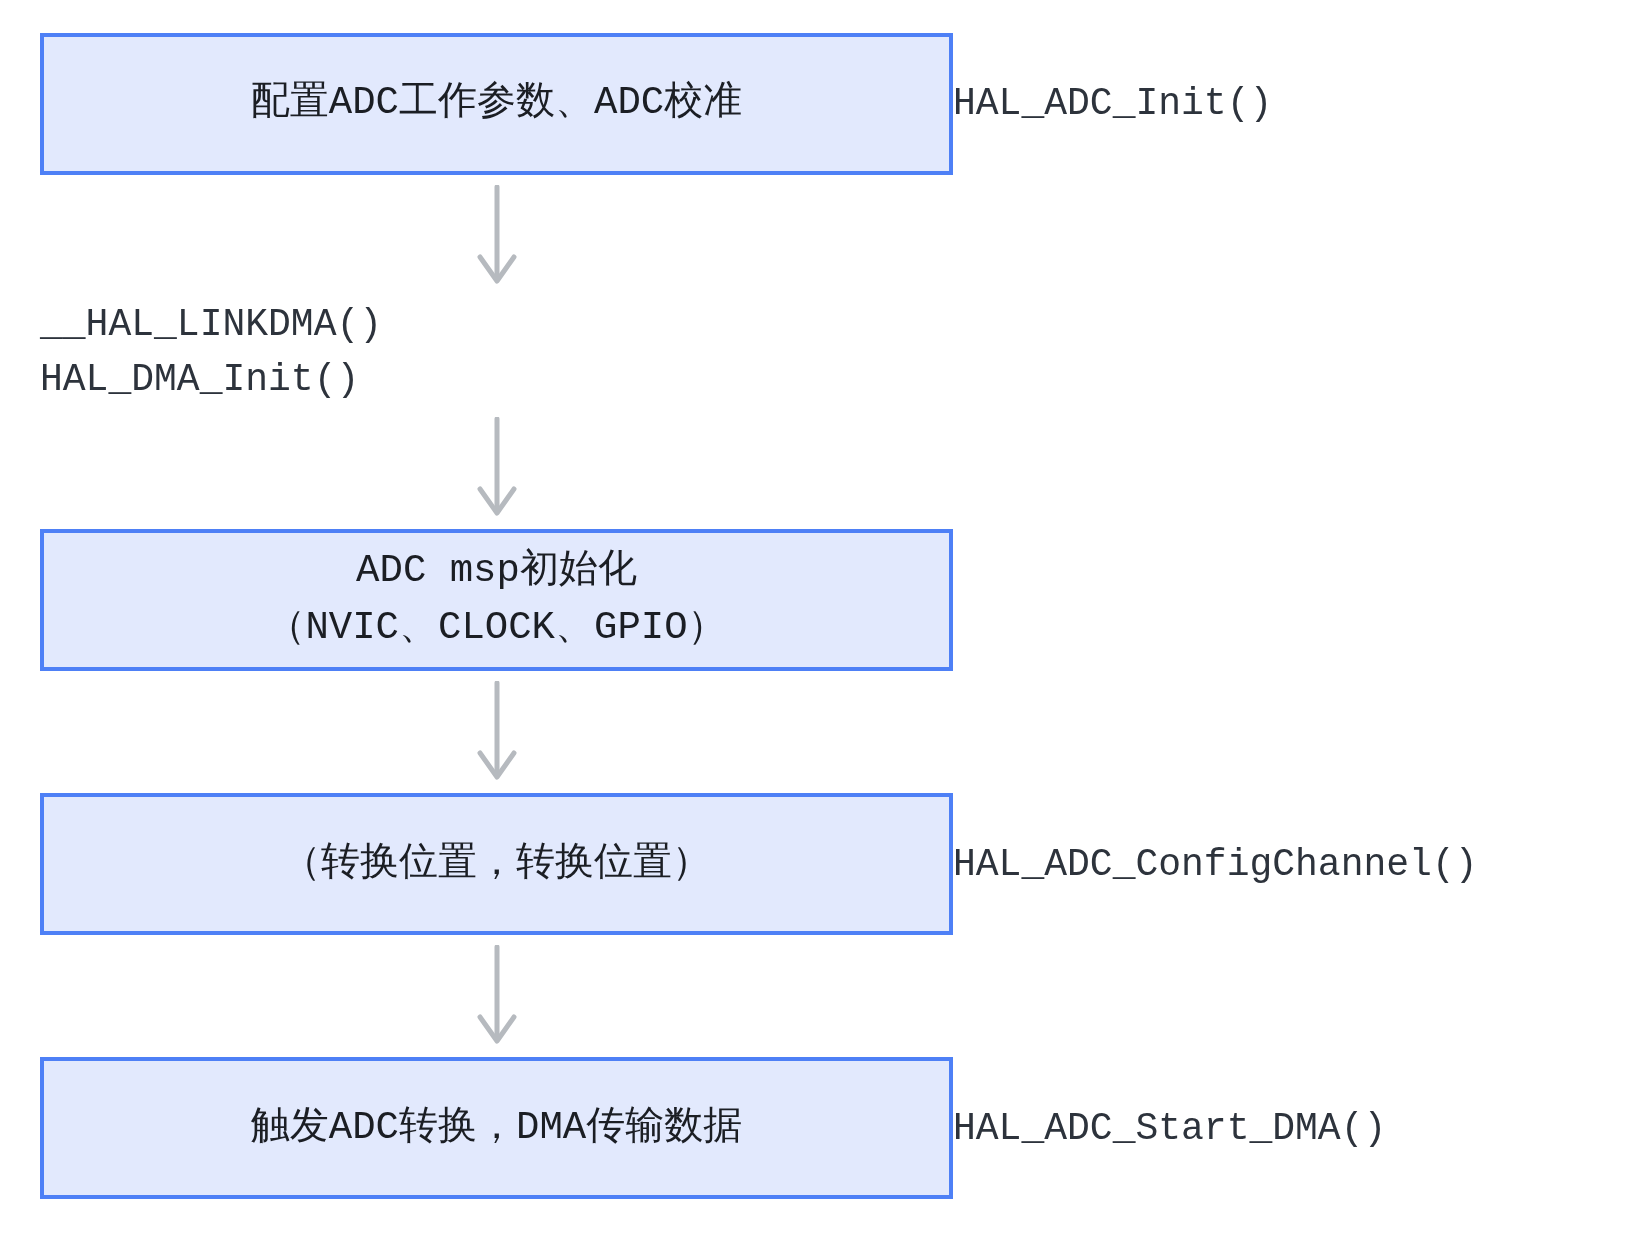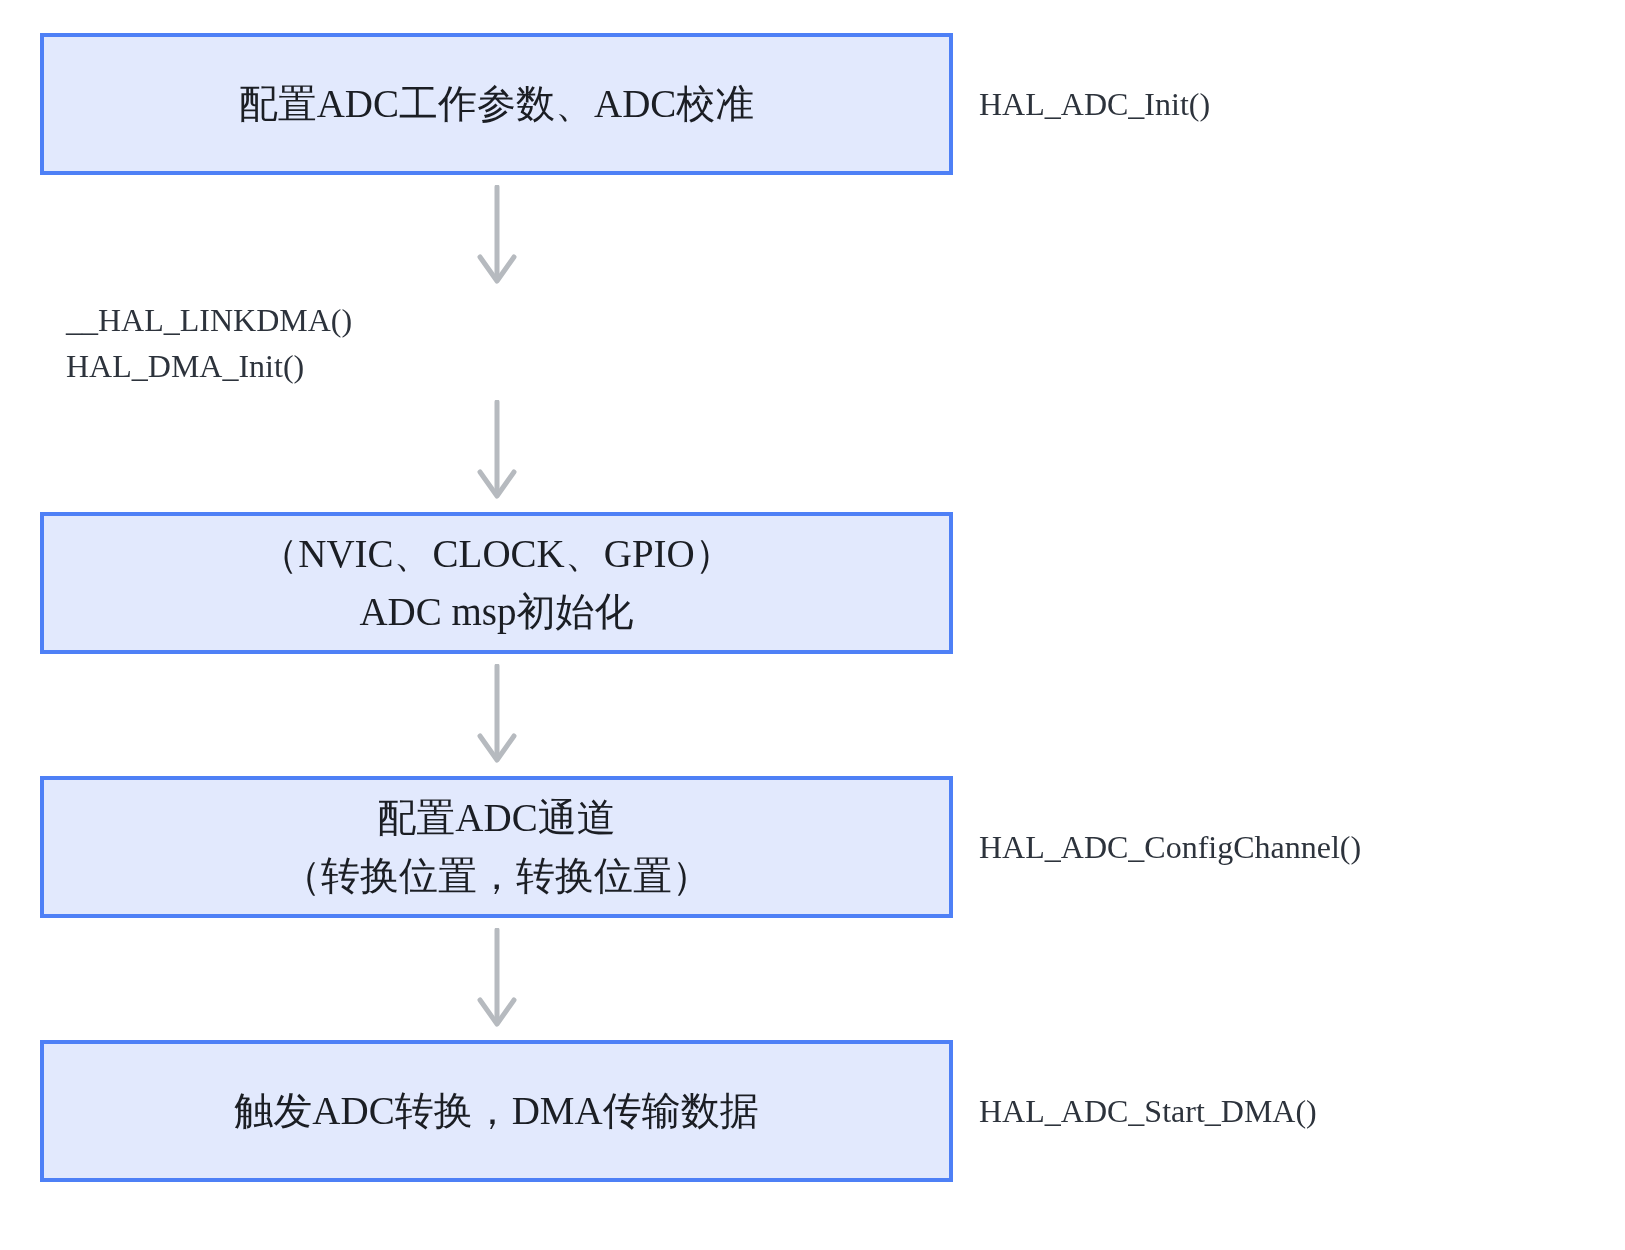--- a/index.html
+++ b/index.html
@@ -10,21 +10,21 @@
     --code-text:#2d333c;
     --arrow:#b6babf;
   }
   *{margin:0;padding:0;box-sizing:border-box;}
   html,body{background:var(--bg);}
   .page{
     position:relative;
     width:1567px;
     height:1250px;
     background:var(--bg);
-    font-family:Liberation Serif, serif;
+    font-family:Liberation Mono, monospace;
     overflow:hidden;
   }
   .flow{
     position:absolute;
     left:40px;
     top:33px;
     display:flex;
     flex-direction:column;
   }
   .step{
@@ -41,22 +41,21 @@
     flex-direction:column;
     align-items:center;
     justify-content:center;
     font-size:39px;
     line-height:1.47;
     color:var(--box-text);
     text-align:center;
     white-space:nowrap;
   }
   .code{
-    margin-left:26px;
-    font-size:32px;
+    font-size:38px;
     line-height:1.45;
     color:var(--code-text);
     white-space:nowrap;
   }
   .arrow-row{
     width:913px;
     height:122px;
     display:flex;
     align-items:center;
     justify-content:center;
@@ -101,35 +100,34 @@
 
   <div class="arrow-row">
     <svg class="arrow-svg" width="44" height="102" viewBox="0 0 44 102" aria-hidden="true">
       <line x1="22" y1="2" x2="22" y2="94"></line>
       <polyline points="5,72 22,96 39,72"></polyline>
     </svg>
   </div>
 
   <div class="step">
     <div class="box">
+          <div>ADC msp初始化</div>
           <div>（NVIC、CLOCK、GPIO）</div>
-          <div>ADC msp初始化</div>
         </div>
   </div>
 
   <div class="arrow-row">
     <svg class="arrow-svg" width="44" height="102" viewBox="0 0 44 102" aria-hidden="true">
       <line x1="22" y1="2" x2="22" y2="94"></line>
       <polyline points="5,72 22,96 39,72"></polyline>
     </svg>
   </div>
 
   <div class="step">
     <div class="box">
-          <div>配置ADC通道</div>
           <div>（转换位置，转换位置）</div>
         </div>
     <div class="code">
           <div>HAL_ADC_ConfigChannel()</div>
         </div>
   </div>
 
   <div class="arrow-row">
     <svg class="arrow-svg" width="44" height="102" viewBox="0 0 44 102" aria-hidden="true">
       <line x1="22" y1="2" x2="22" y2="94"></line>

